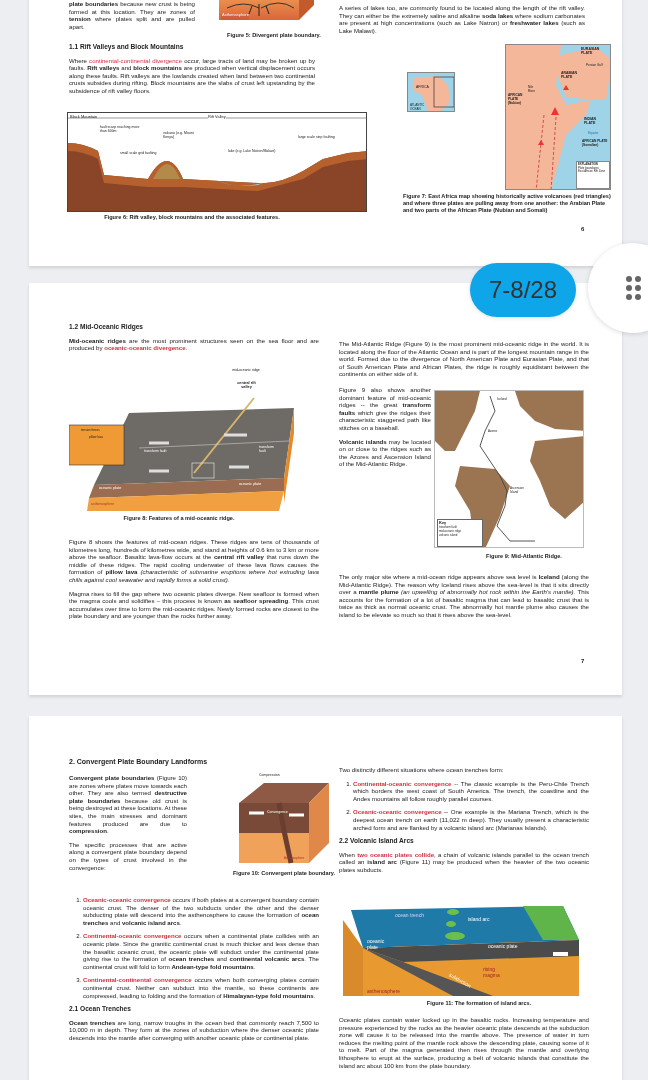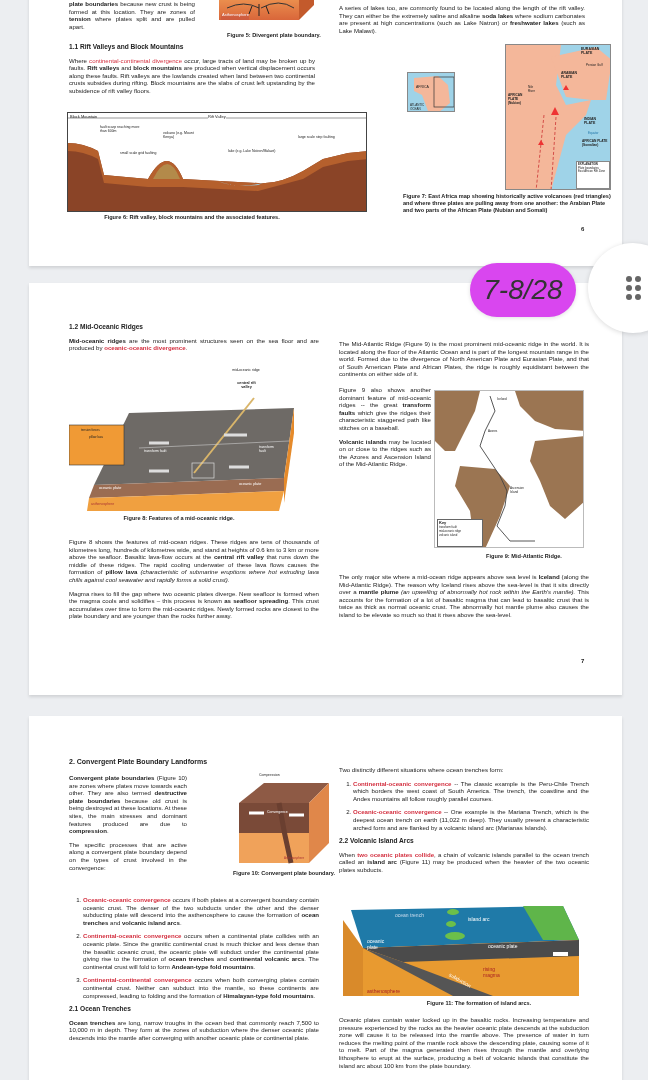--- a/index.html
+++ b/index.html
@@ -28,24 +28,24 @@
   b { font-weight: bold; }
   i { font-style: italic; }
   .cap { font-weight: bold; font-size: 5.6px; line-height: 6.8px; text-align: center; }
   .pnum { position: absolute; font-size: 6px; font-weight: bold; }
   ol { padding-left: 14px; }
   ol li { margin-bottom: 6px; }
   .fig { position: absolute; overflow: hidden; }
 
   .pager {
     position: absolute; left: 470px; top: 263px; width: 106px; height: 54px;
-    border-radius: 27px; background: #d946ef;
+    border-radius: 27px; background: #0ea5e9;
     box-shadow: 0 1px 4px rgba(0,0,0,0.12);
     display: flex; align-items: center; justify-content: center;
-    font-size: 28px; color: #333; font-style: italic;
+    font-size: 24px; color: #333;
   }
   .menu-btn {
     position: absolute; left: 588px; top: 243px; width: 90px; height: 90px;
     border-radius: 50%; background: #fff;
     box-shadow: 0 1px 5px rgba(0,0,0,0.15);
   }
   .dots { position: absolute; left: 38px; top: 33px; display: grid; grid-template-columns: 6px 6px; gap: 3px; }
   .dots span { width: 6px; height: 6px; border-radius: 50%; background: #666; display: block; }
 </style>
 </head>

